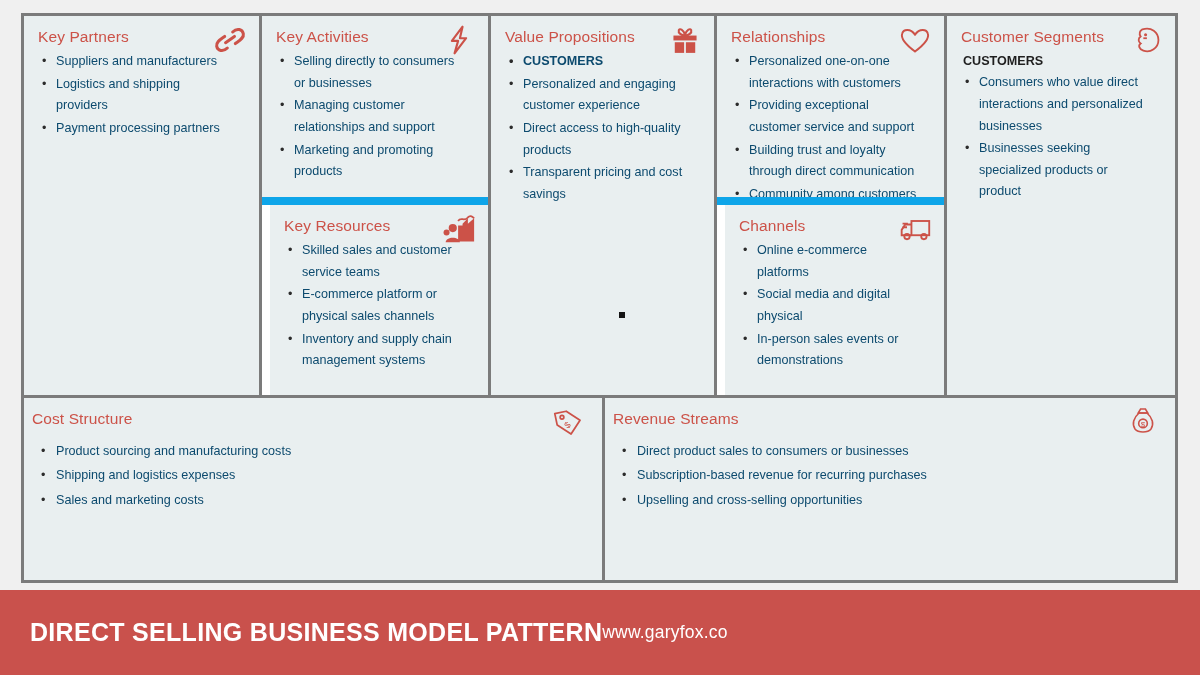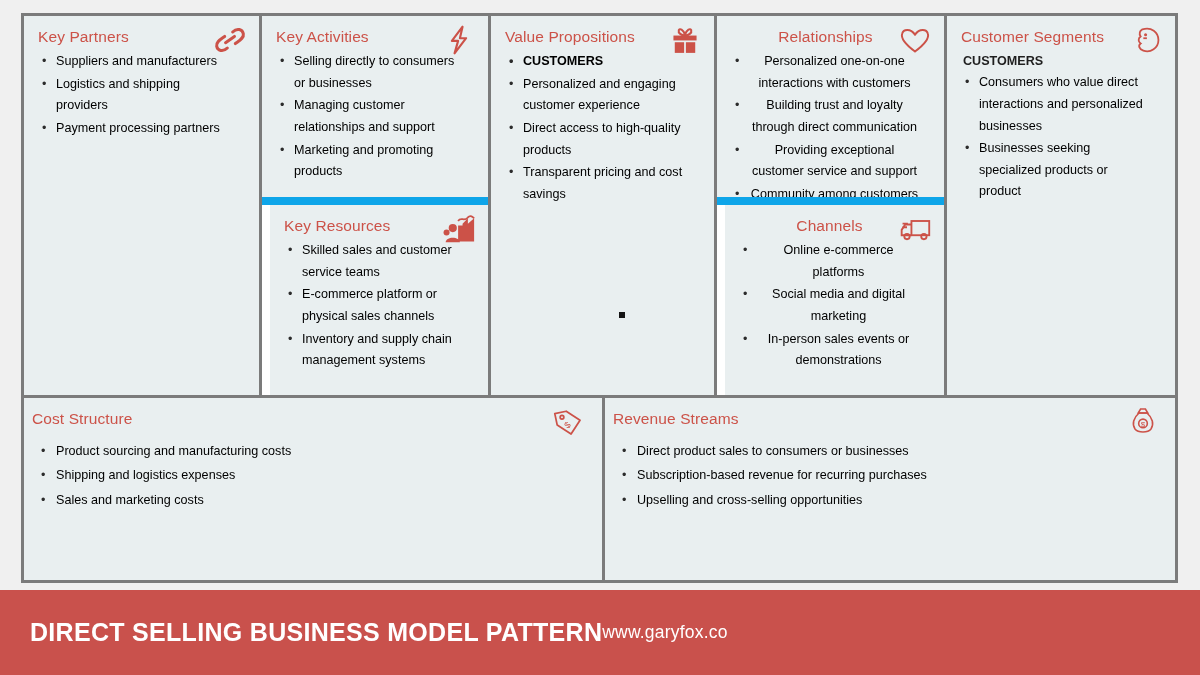--- a/index.html
+++ b/index.html
@@ -54,21 +54,21 @@
     box-sizing: border-box;
     height: 100%;
     display: flex;
     flex-direction: column;
   }
   .col + .col { border-left: 3px solid #7b7b7b; }
 
   .col-partners   { width: 235px; }
   .col-activities { width: 229px; }
   .col-value      { width: 226px; }
-  .col-relations  { width: 230px; text-align: center; }
+  .col-relations  { width: 230px; }
   .col-segments   { width: 231px; }
 
   .cell {
     position: relative;
     background: #e9eff0;
     box-sizing: border-box;
     padding: 12px 24px 8px 14px;
     overflow: hidden;
     flex: 1 1 auto;
   }
@@ -107,21 +107,21 @@
     list-style: none;
     margin: 0;
     padding: 0;
   }
   ul.items li {
     position: relative;
     padding-left: 18px;
     margin-bottom: 1px;
     font-size: 12.6px;
     line-height: 1.72;
-    color: #000000;
+    color: #0c4a6e;
   }
   ul.items li::before {
     content: "\2022";
     position: absolute;
     left: 4px;
     top: 0;
     color: #2b2b2b;
     font-size: 12.6px;
     line-height: 1.72;
   }
@@ -290,42 +290,42 @@
 
         <div class="cell half-top">
           <div class="block-title">Relationships</div>
           <span class="icon">
             <svg viewBox="0 0 40 36">
               <path d="M20 31 C8 22, 4 16, 5.5 11 C7 5.5, 15 5, 20 12 C25 5, 33 5.5, 34.5 11 C36 16, 32 22, 20 31 Z" fill="none" stroke="#cc5248" stroke-width="2.2"></path>
             </svg>
           </span>
           <ul class="items">
             <li>Personalized one-on-one interactions with customers</li>
+            <li>Providing exceptional customer service and support</li>
             <li>Building trust and loyalty through direct communication</li>
-            <li>Providing exceptional customer service and support</li>
             <li>Community among customers</li>
           </ul>
         </div>
 
         <div class="cell half-bottom">
           <div class="block-title">Channels</div>
           <span class="icon">
             <svg viewBox="0 0 40 36">
               <g fill="none" stroke="#cc5248" stroke-width="2.1">
                 <rect x="16" y="9" width="20" height="16"></rect>
                 <path d="M16 13 L9 13 L5 19 L5 25 L16 25"></path>
                 <circle cx="11" cy="26.5" r="3"></circle>
                 <circle cx="30" cy="26.5" r="3"></circle>
                 <path d="M6 12 L12 12 M6 16 L11 16"></path>
               </g>
             </svg>
           </span>
           <ul class="items">
             <li>Online e-commerce platforms</li>
-            <li>Social media and digital marketing</li>
+            <li>Social media and digital physical</li>
             <li>In-person sales events or demonstrations</li>
           </ul>
         </div>
 
       </div>
 
       <div class="col col-segments">
         <div class="cell">
           <div class="block-title">Customer Segments</div>
           <span class="icon">

